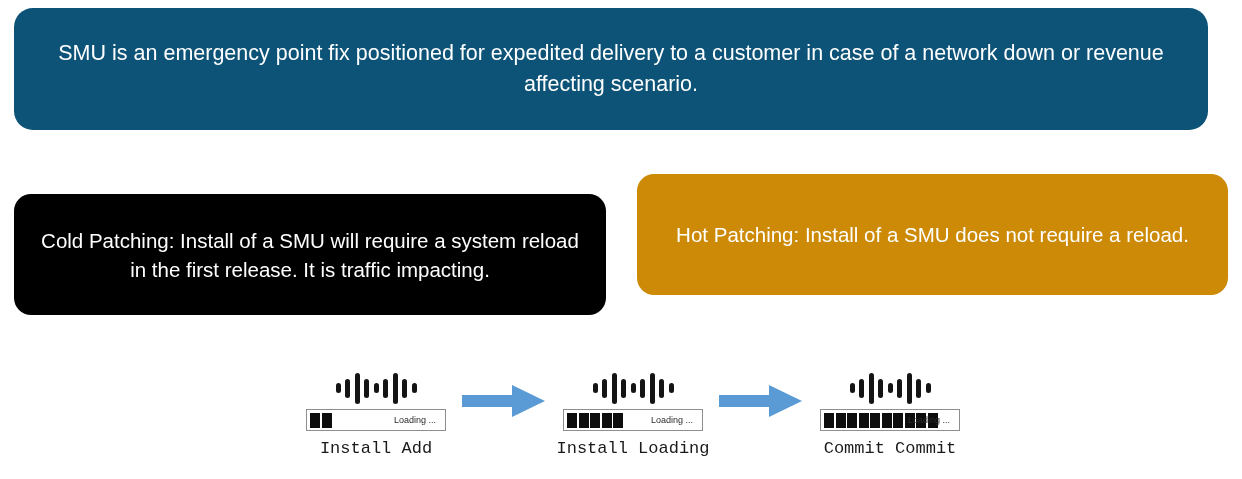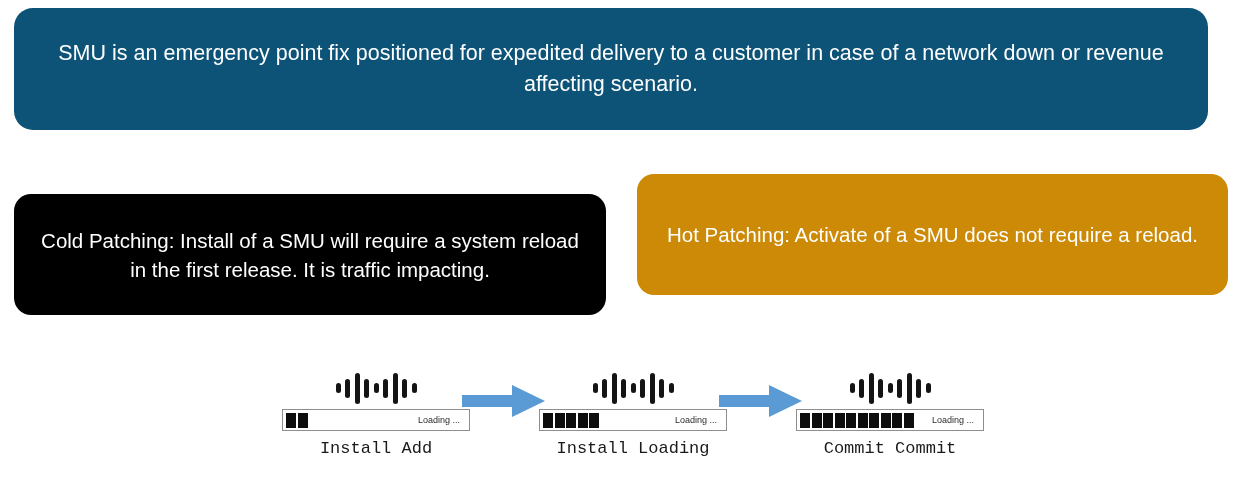--- a/index.html
+++ b/index.html
@@ -99,21 +99,21 @@
     background: #141414;
     border-radius: 2.5px;
   }
   .logo-bars .bar.h1 { height: 10px; }
   .logo-bars .bar.h2 { height: 19px; }
   .logo-bars .bar.h3 { height: 31px; }
 
   
   .progress-shell {
     box-sizing: border-box;
-    width: 188px;
+    width: 140px;
     height: 22px;
     border: 1.5px solid #8d8d8d;
     background: #ffffff;
     display: flex;
     align-items: center;
     padding: 2px 3px;
     position: relative;
   }
   .progress-blocks {
     display: flex;
@@ -159,21 +159,21 @@
 
 <div class="callout" id="header-callout" style="background: rgb(12, 83, 119);">
   <div class="callout-text">SMU is an emergency point fix positioned for expedited delivery to a customer in case of a network down or revenue affecting scenario.</div>
 </div>
 
 <div class="callout secondary" id="cold-patching-callout" style="background: #000000; margin-top: 20px;">
   <div class="callout-text">Cold Patching: Install of a SMU will require a system reload in the first release. It is traffic impacting.</div>
 </div>
 
 <div class="callout secondary" id="hot-patching-callout" style="background: rgb(204, 138, 6);">
-  <div class="callout-text">Hot Patching: Activate of a SMU does not require a reload.</div>
+  <div class="callout-text">Hot Patching: Install of a SMU does not require a reload.</div>
 </div>
 
 <div id="workflow">
 
   <div class="step" id="step-install-add">
     <div class="logo-bars">
         <span class="bar h1"></span>
         <span class="bar h2"></span>
         <span class="bar h3"></span>
         <span class="bar h2"></span>

